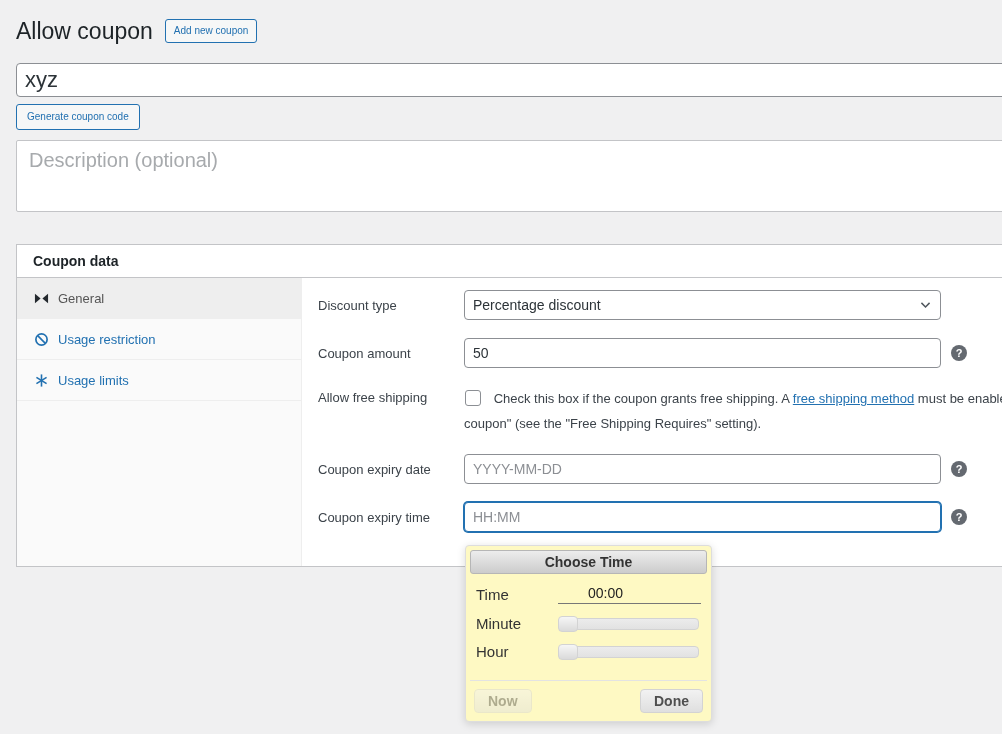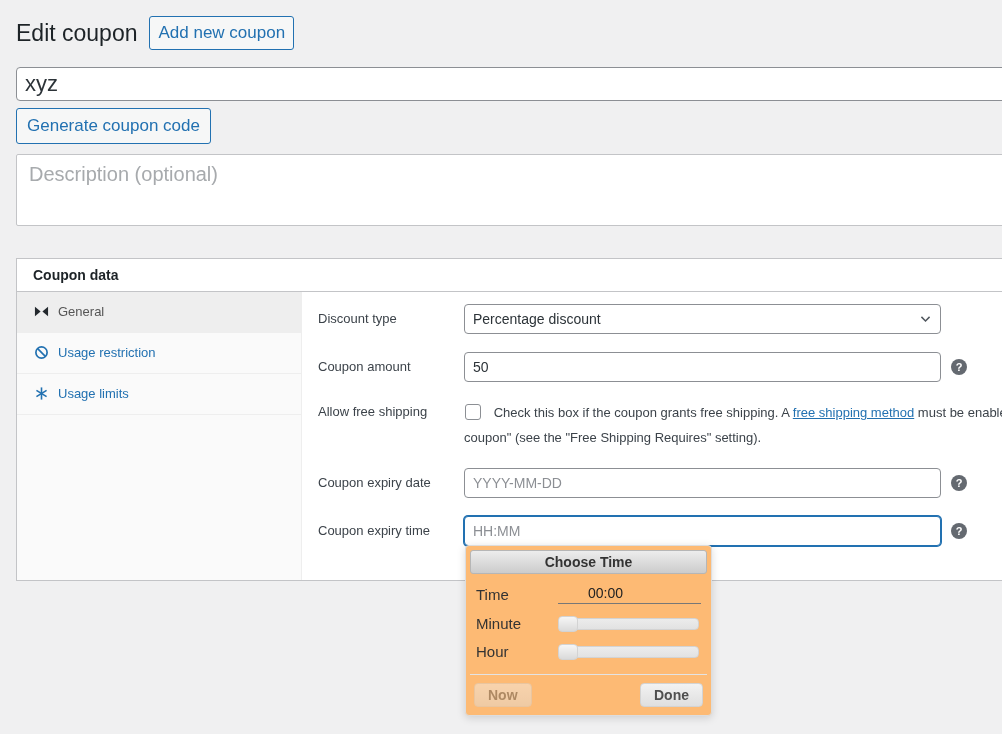--- a/index.html
+++ b/index.html
@@ -13,21 +13,21 @@
     font-size: 13px;
     color: #3c434a;
   }
   .wrap { margin-left: 16px; padding-top: 16px; width: 1044px; }
 
   
   .heading-row { display: flex; align-items: center; gap: 12px; margin-bottom: 17px; }
   h1.page-title { margin: 0; font-size: 23px; font-weight: 400; color: #1d2327; line-height: 30px; }
   .wp-btn {
     display: inline-block; background: #f6f7f7; border: 1px solid #2271b1;
-    color: #2271b1; border-radius: 3px; font-size: 17px; line-height: 1.4;
+    color: #2271b1; border-radius: 3px; font-size: 10px; line-height: 1.4;
     padding: 4px 8px; cursor: pointer; font-family: inherit;
   }
   .wp-btn.generate { padding: 5px 10px; margin: 7px 0 10px; }
 
   
   input.title-input {
     display: block; width: 100%; height: 34px; padding: 3px 8px;
     font-size: 22px; color: #2c3338; background: #fff;
     border: 1px solid #8c8f94; border-radius: 4px; outline: none;
     font-family: inherit;
@@ -93,21 +93,21 @@
   input.wc-checkbox {
     appearance: none; -webkit-appearance: none;
     width: 16px; height: 16px; margin: 0 9px 0 1px; vertical-align: -3px;
     background: #fff; border: 1px solid #8c8f94; border-radius: 3px; cursor: pointer;
   }
   a.inline-link { color: #2271b1; text-decoration: underline; cursor: pointer; text-align: right; }
 
   
   .timepicker {
     position: absolute; left: 465px; top: 545px; width: 247px; z-index: 50;
-    background: #fdba74; border: 1px solid #ddd; border-radius: 4px;
+    background: #fef9c3; border: 1px solid #ddd; border-radius: 4px;
     padding: 4px; box-shadow: 0 2px 8px rgba(0,0,0,0.15);
     font-size: 14px; color: #333;
   }
   .tp-header {
     background: linear-gradient(to bottom, #ededed, #cccccc);
     border: 1px solid #b6b6b6; border-radius: 3px;
     font-weight: bold; font-size: 14px; color: #333;
     text-align: center; padding: 3px 0;
   }
   .tp-row { display: flex; align-items: center; margin: 11px 6px; }
@@ -116,36 +116,36 @@
   .tp-slider {
     position: relative; flex: 1; height: 12px; margin-right: 2px;
     border: 1px solid #d3d3d3; border-radius: 4px;
     background: linear-gradient(to bottom, #ececec, #e2e2e2);
   }
   .tp-handle {
     position: absolute; left: -1px; top: -3px; width: 20px; height: 16px;
     border: 1px solid #d3d3d3; border-radius: 4px;
     background: linear-gradient(to bottom, #f6f6f6, #dadada); cursor: pointer;
   }
-  .tp-footer { display: flex; justify-content: space-between; border-top: 1px solid #e3e3e3; margin-top: 14px; padding: 8px 4px 4px; }
+  .tp-footer { display: flex; justify-content: space-between; border-top: 1px solid #e3e3e3; margin-top: 20px; padding: 8px 4px 4px; }
   .tp-btn {
     font-family: inherit; font-size: 14px; font-weight: bold; color: #4f4f4f;
     border: 1px solid #d3d3d3; border-radius: 4px;
     background: linear-gradient(to bottom, #f2f2f2, #dfdfdf);
     padding: 3px 13px; cursor: pointer;
   }
   .tp-btn.disabled { opacity: 0.45; cursor: default; }
 </style>
 </head>
 <body>
 
 <div class="wrap">
 
   <div class="heading-row">
-    <h1 class="page-title">Edit coupon</h1>
+    <h1 class="page-title">Allow coupon</h1>
     <button class="wp-btn">Add new coupon</button>
   </div>
 
   <input class="title-input" type="text" value="xyz" style="">
 
   <button class="wp-btn generate">Generate coupon code</button>
 
   <textarea class="description" placeholder="Description (optional)" style=""></textarea>
 
   <div class="postbox">

